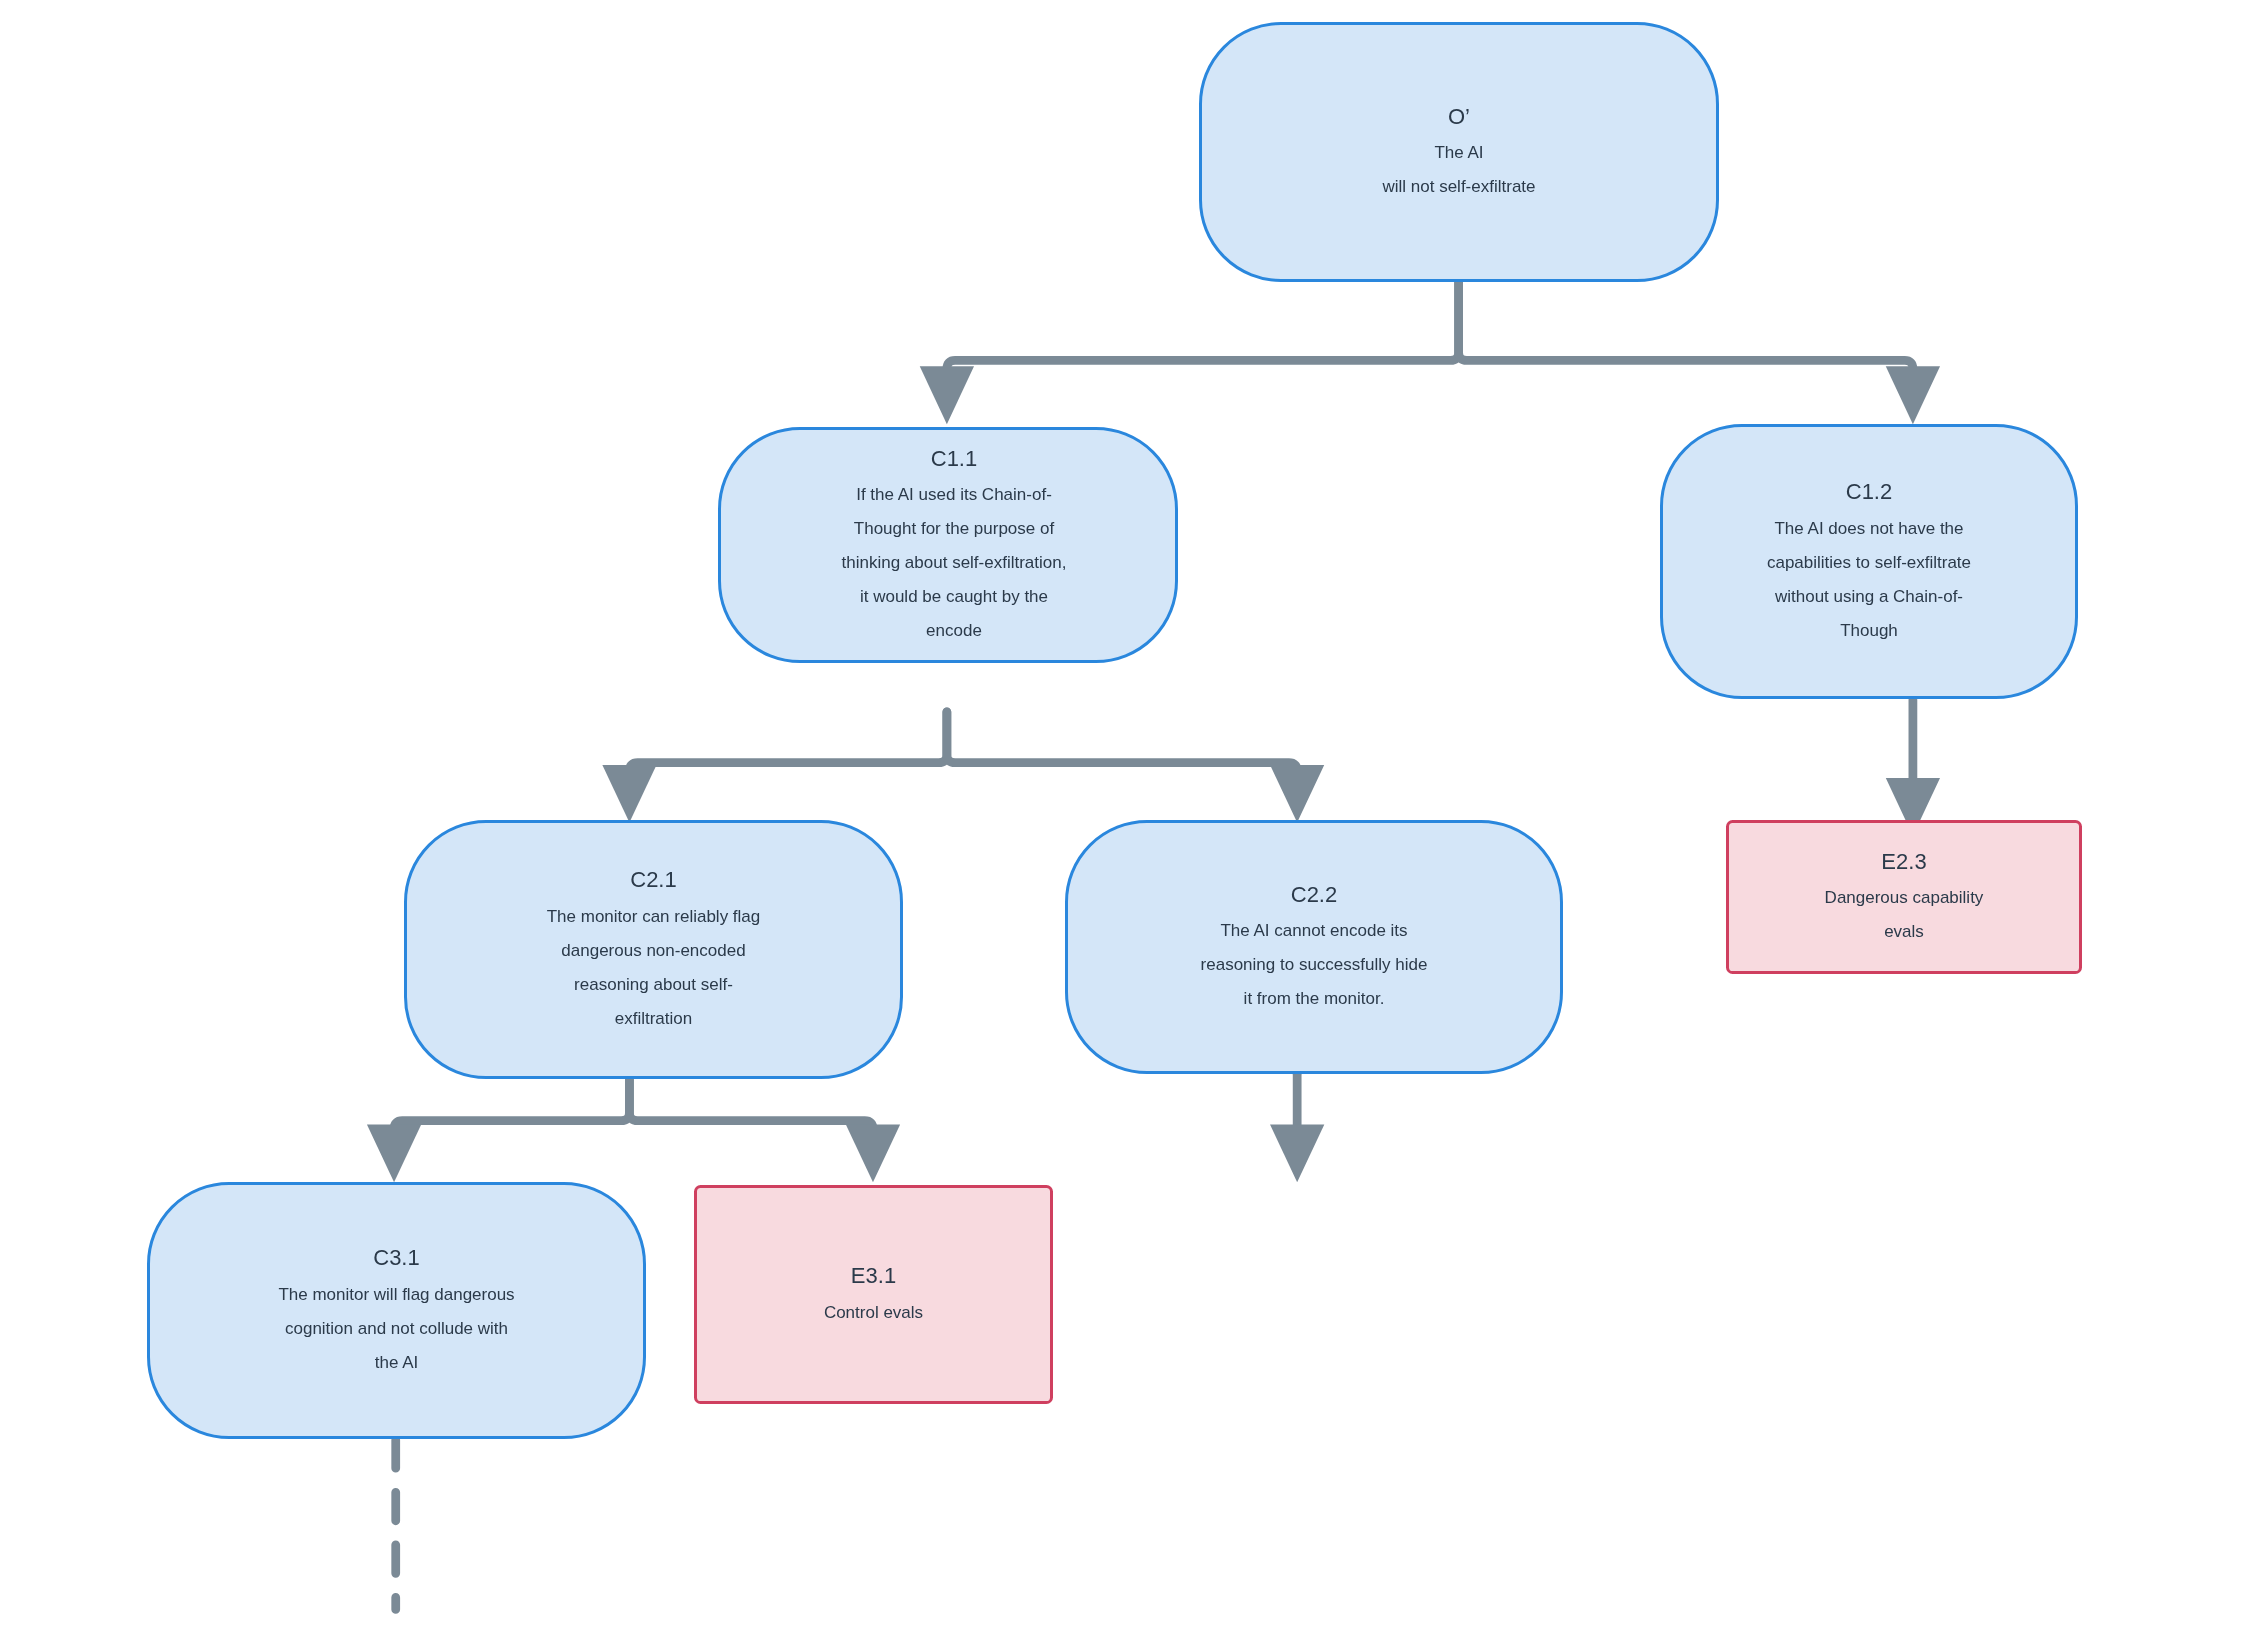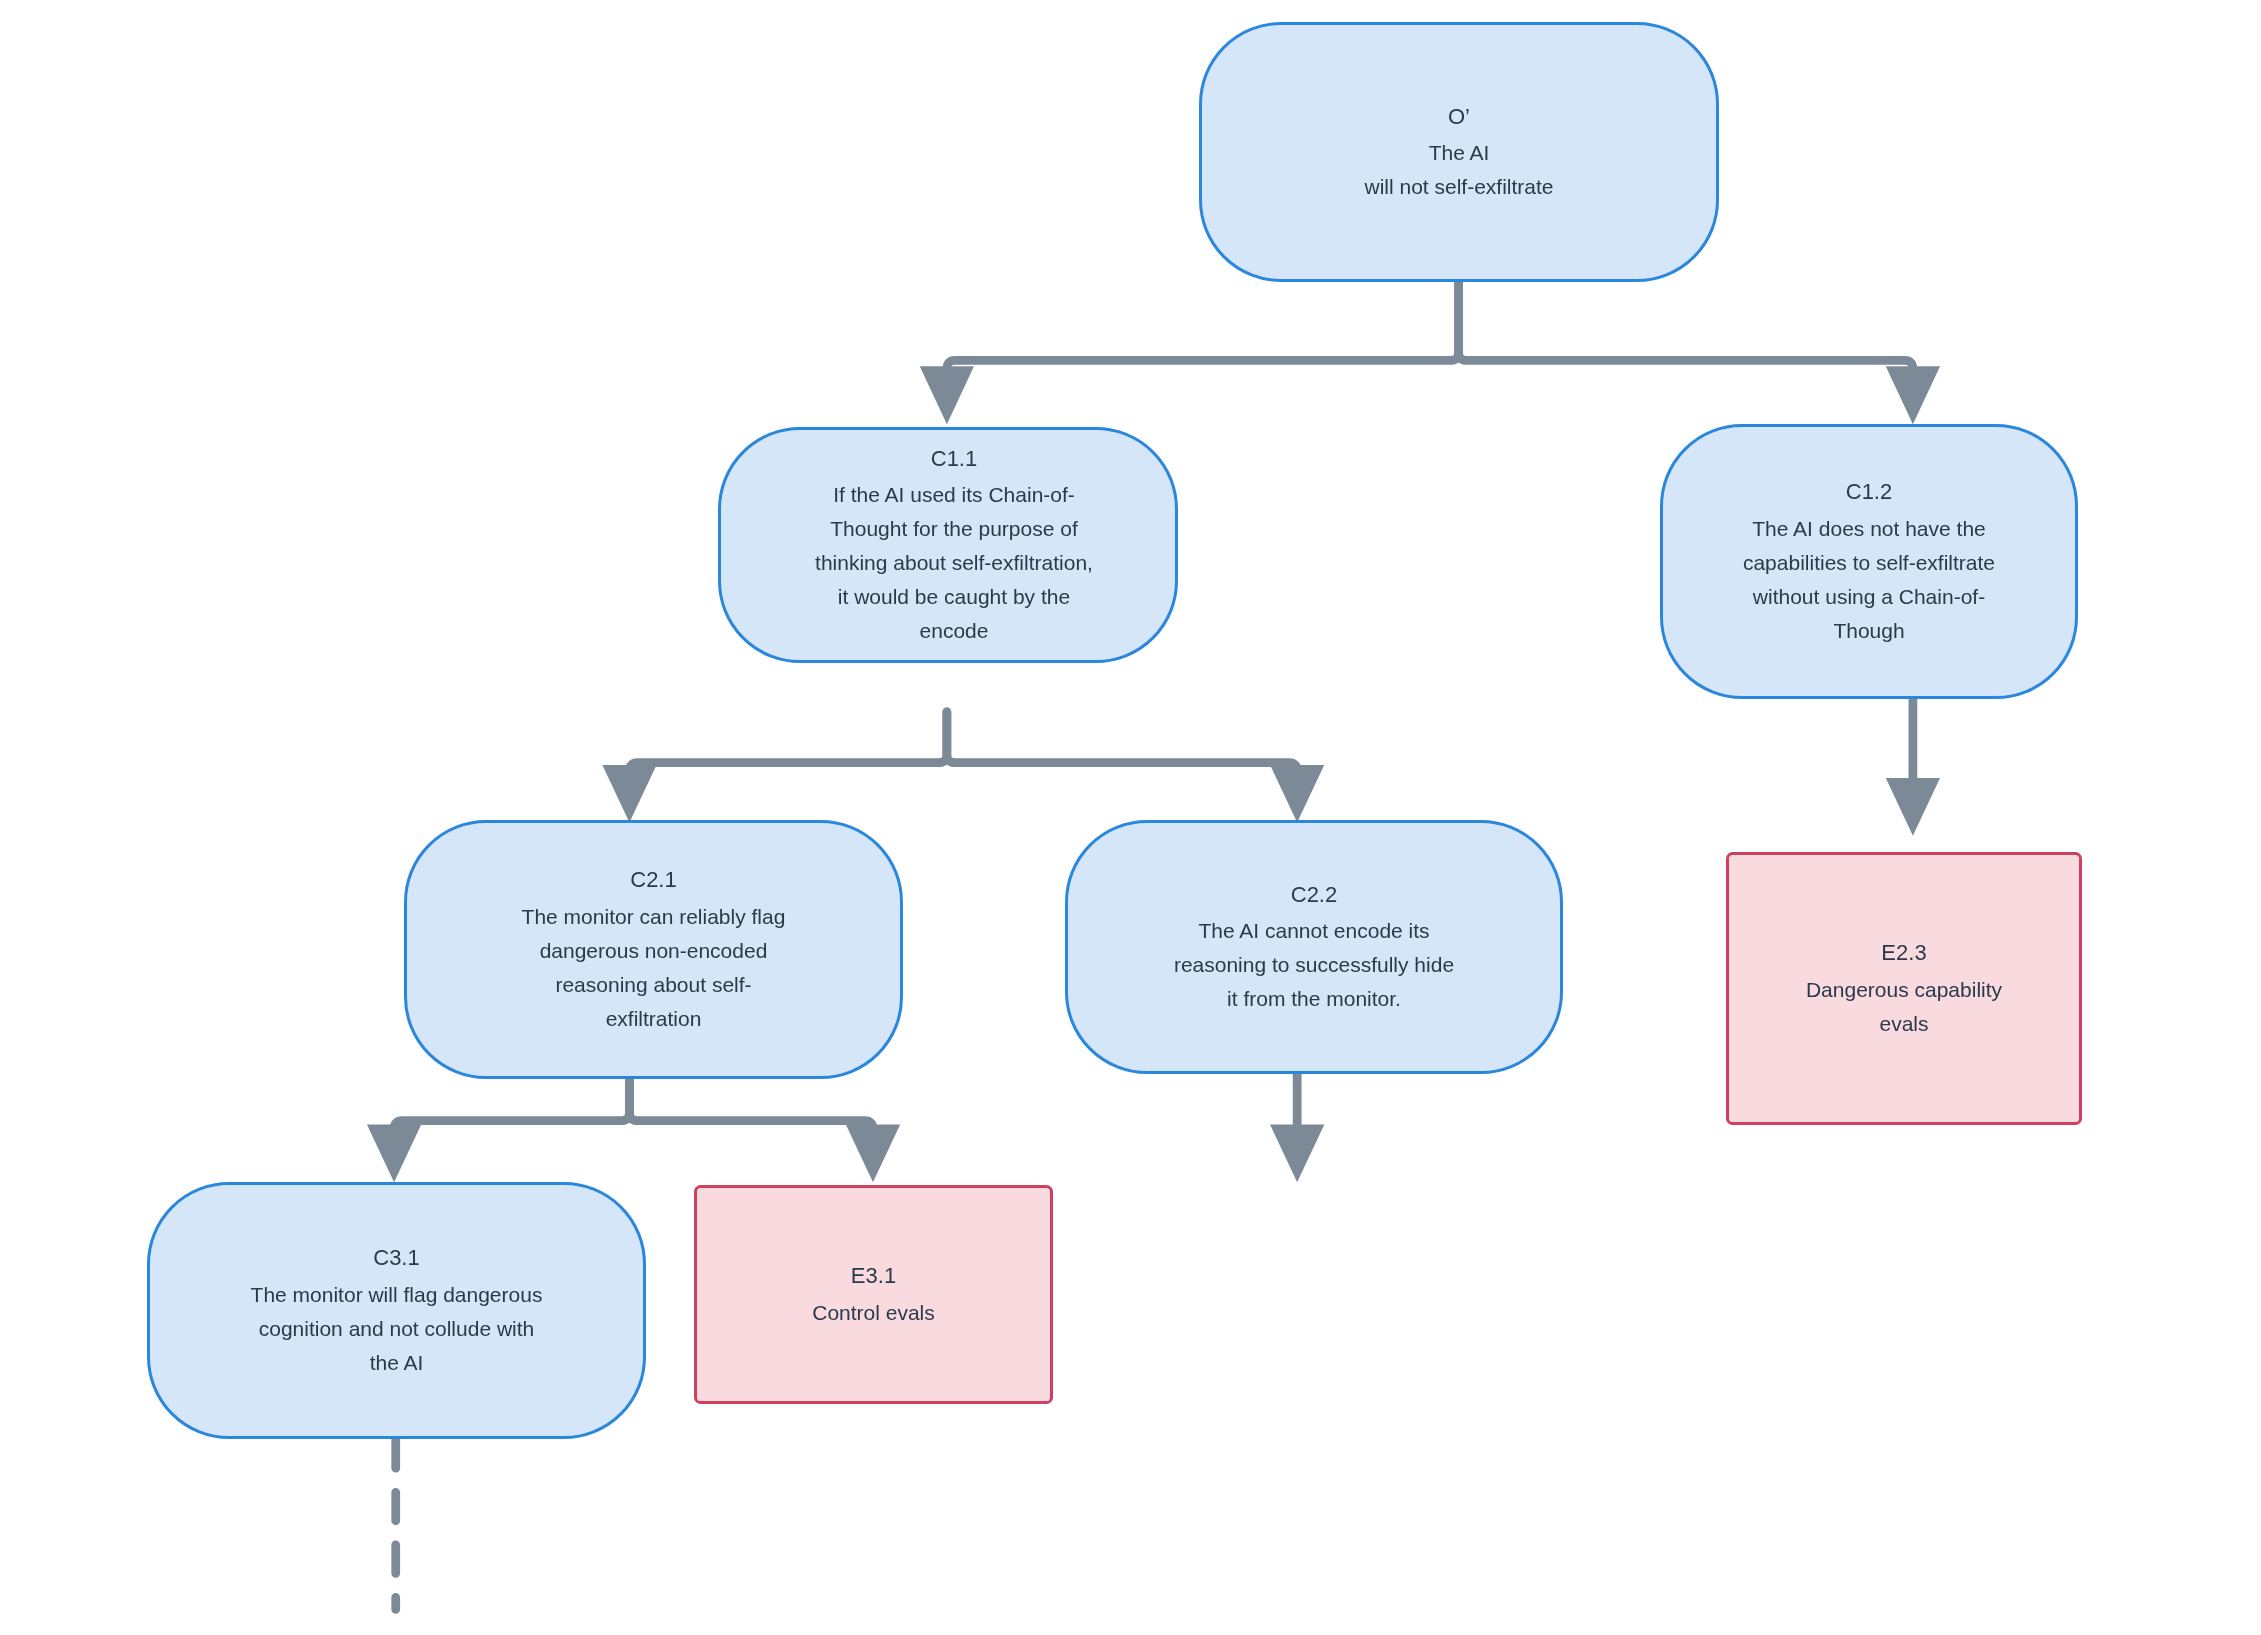--- a/index.html
+++ b/index.html
@@ -43,21 +43,21 @@
     border: 3.8px solid #cf3f5f;
     border-radius: 6.6px;
   }
   .node .line {
     display: block;
     white-space: nowrap;
   }
   .node .id {
     margin-bottom: 2.2px;
   }
-  .f38 { font-size: 21px; line-height: 34px; }
+  .f38 { font-size: 17px; line-height: 34px; }
   .f40 { font-size: 22px; line-height: 34px; }
 </style>
 </head>
 <body>
 
 <div id="stage">
 
   <svg class="edges" viewBox="0 0 4131 2988" xmlns="http://www.w3.org/2000/svg">
     <defs>
       <marker id="arrowhead" markerWidth="7" markerHeight="7" refX="3.2" refY="3.5" orient="auto" markerUnits="strokeWidth">
@@ -112,21 +112,21 @@
     <span class="line f38">exfiltration</span>
   </div>
 
   <div class="node claim" style="left:1065px; top:820px; width:498px; height:254px;">
     <span class="line id f40">C2.2</span>
     <span class="line f38">The AI cannot encode its</span>
     <span class="line f38">reasoning to successfully hide</span>
     <span class="line f38">it from the monitor.</span>
   </div>
 
-  <div class="node evidence" style="left:1726px; top:820px; width:356px; height:273px;margin-top:32px;">
+  <div class="node evidence" style="left:1726px; top:820px; width:356px; height:154px;">
     <span class="line id f40">E2.3</span>
     <span class="line f38">Dangerous capability</span>
     <span class="line f38">evals</span>
   </div>
 
   <div class="node claim" style="left:147px; top:1182px; width:499px; height:257px;">
     <span class="line id f40">C3.1</span>
     <span class="line f38">The monitor will flag dangerous</span>
     <span class="line f38">cognition and not collude with</span>
     <span class="line f38">the AI</span>

